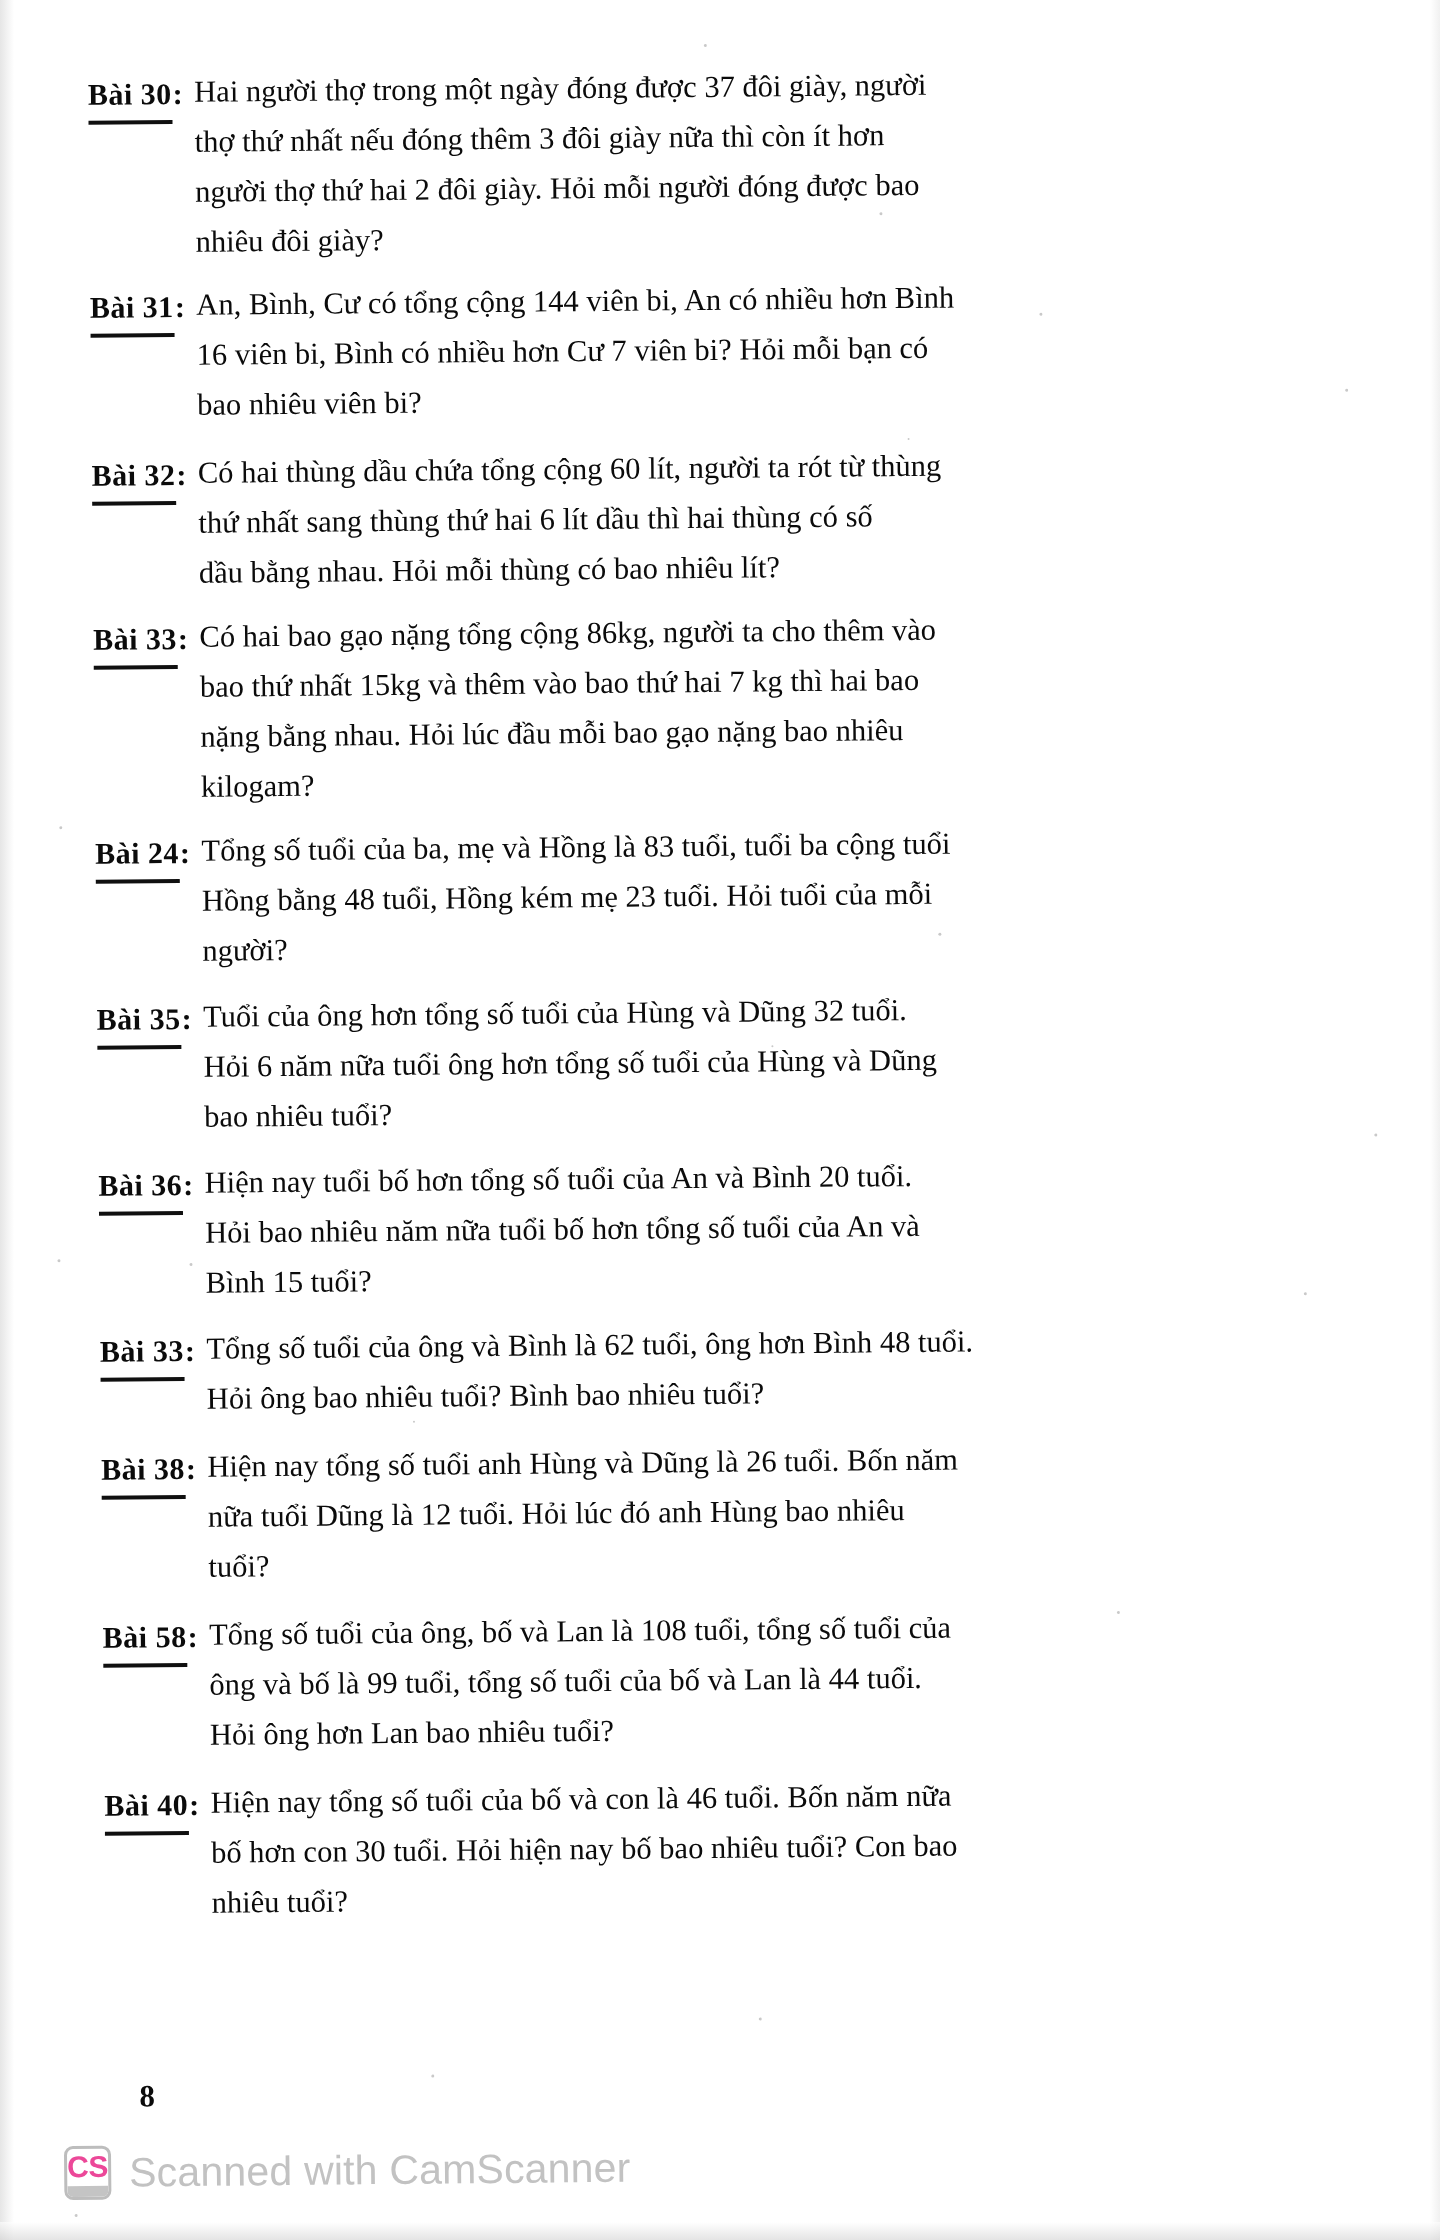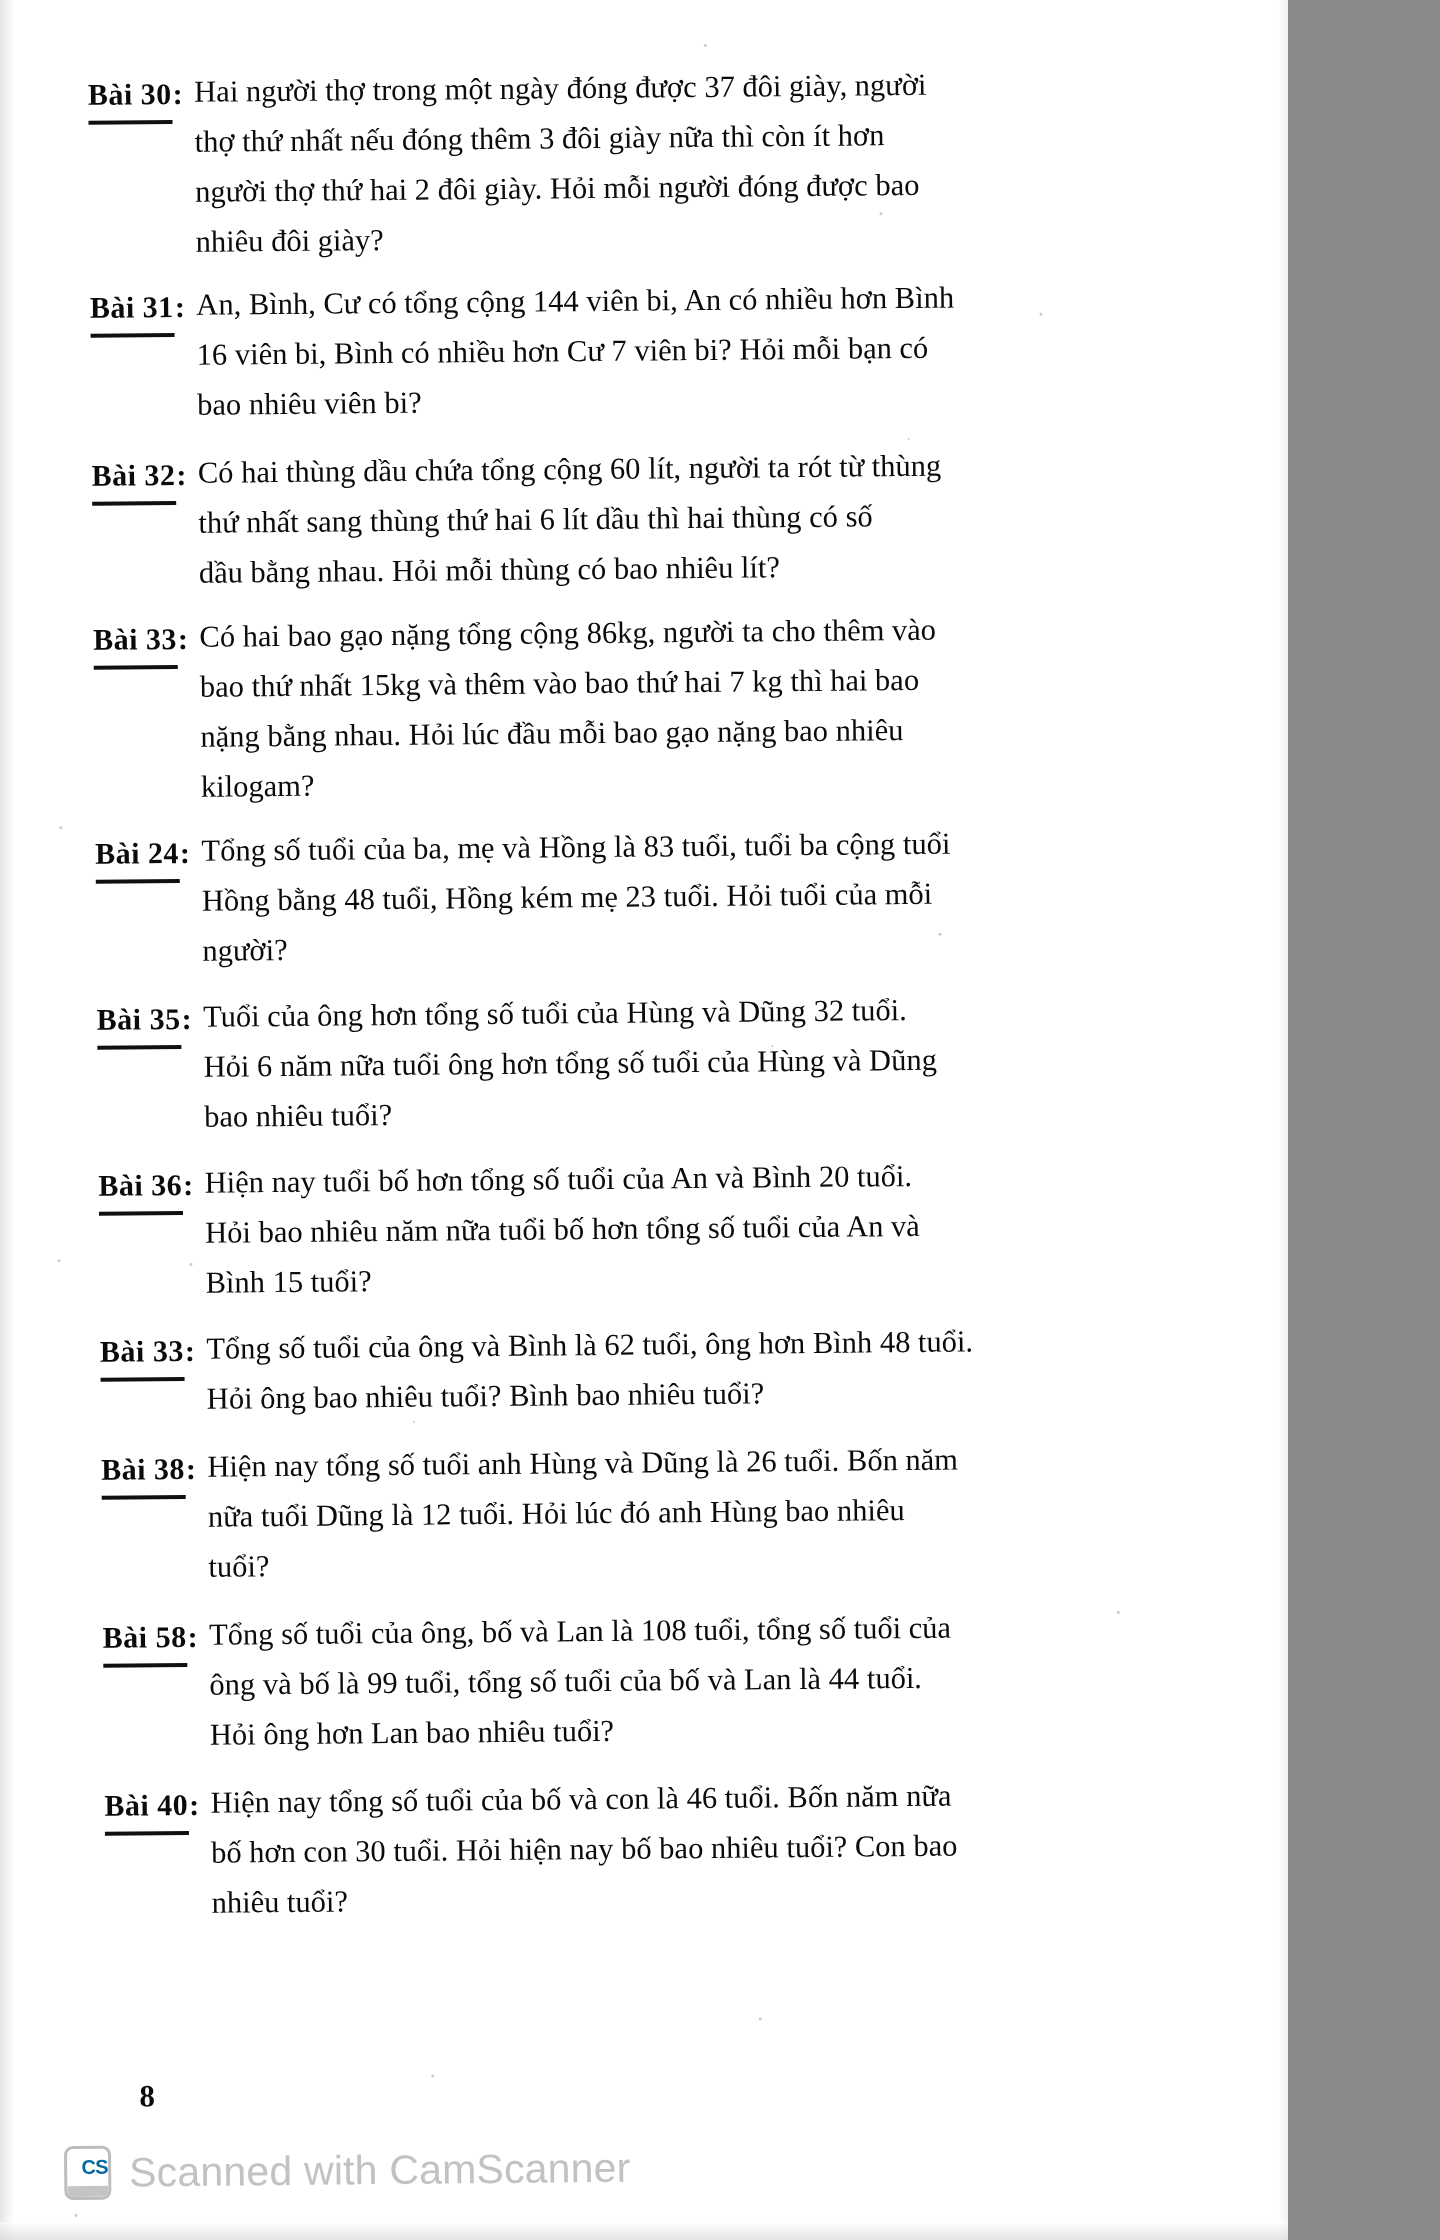--- a/index.html
+++ b/index.html
@@ -10,21 +10,21 @@
   }
   body {
     width: 1440px;
     height: 2240px;
     overflow: hidden;
   }
 
   
   #page {
     position: relative;
-    width: 1288px;
+    width: 1440px;
     height: 2240px;
     background: #ffffff;
     box-sizing: border-box;
     overflow: hidden;
     font-family: "Liberation Serif", "DejaVu Serif", serif;
     color: #0b0b0b;
   }
   
   #page-edge-left {
     position: absolute; left: 0; top: 0; width: 14px; height: 100%;
@@ -143,26 +143,26 @@
     border: 3.5px solid #bdbdbd;
     border-radius: 9px;
     box-sizing: border-box;
     position: relative;
     background: #ffffff;
     overflow: hidden;
   }
   #cs-badge .cs-text {
     position: absolute;
     left: 0; right: 0; top: 6px;
-    text-align: right;
+    text-align: left;
     font-family: "Liberation Sans", "DejaVu Sans", sans-serif;
     font-weight: bold;
-    font-size: 20px;
+    font-size: 30px;
     line-height: 24px;
-    color: #0369a1;
+    color: #ec4899;
     letter-spacing: -0.5px;
   }
   #cs-badge .cs-foot {
     position: absolute;
     left: 0; right: 0; bottom: 0;
     height: 11px;
     background: #c4c4c4;
   }
   #watermark-text {
     font-family: "Liberation Sans", "DejaVu Sans", sans-serif;

